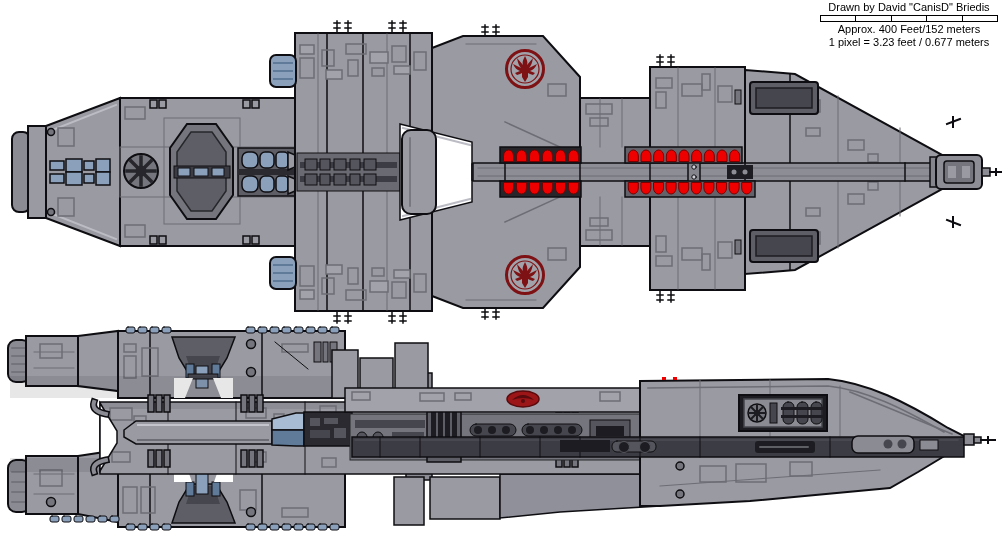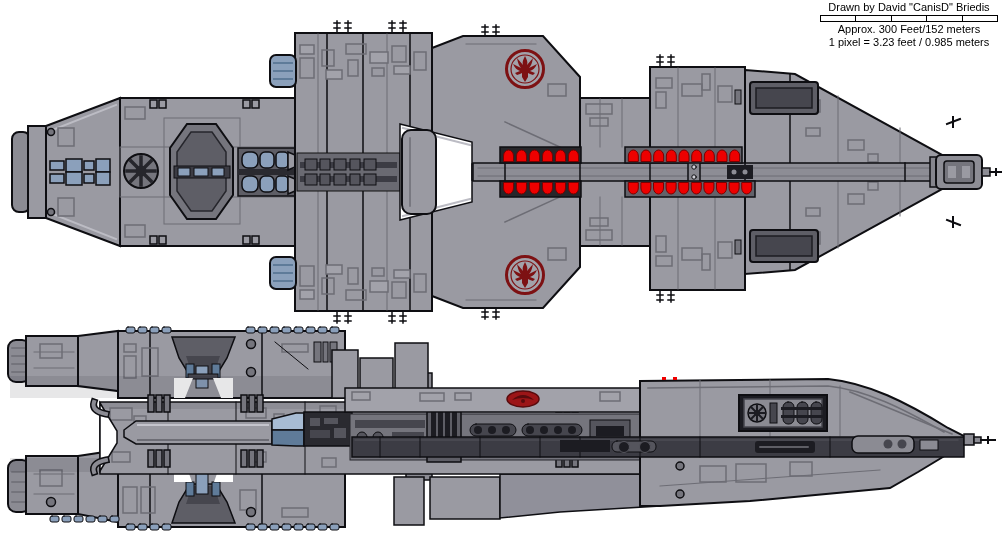--- a/index.html
+++ b/index.html
@@ -569,16 +569,16 @@
 
   <div class="title-block">
     <div class="credit">Drawn by David "CanisD" Briedis</div>
     <div class="scalebar" id="scalebar">
         <div class="seg"></div>
         <div class="seg"></div>
         <div class="seg"></div>
         <div class="seg"></div>
         <div class="seg"></div>
       </div>
-    <div class="t-line">Approx. 300 Feet/152 meters</div>
-    <div class="t-line">1 pixel = 3.23 feet / 0.985 meters</div>
+    <div class="t-line">Approx. 400 Feet/152 meters</div>
+    <div class="t-line">1 pixel = 3.23 feet / 0.677 meters</div>
   </div>
 </div>
 
 </body></html>

